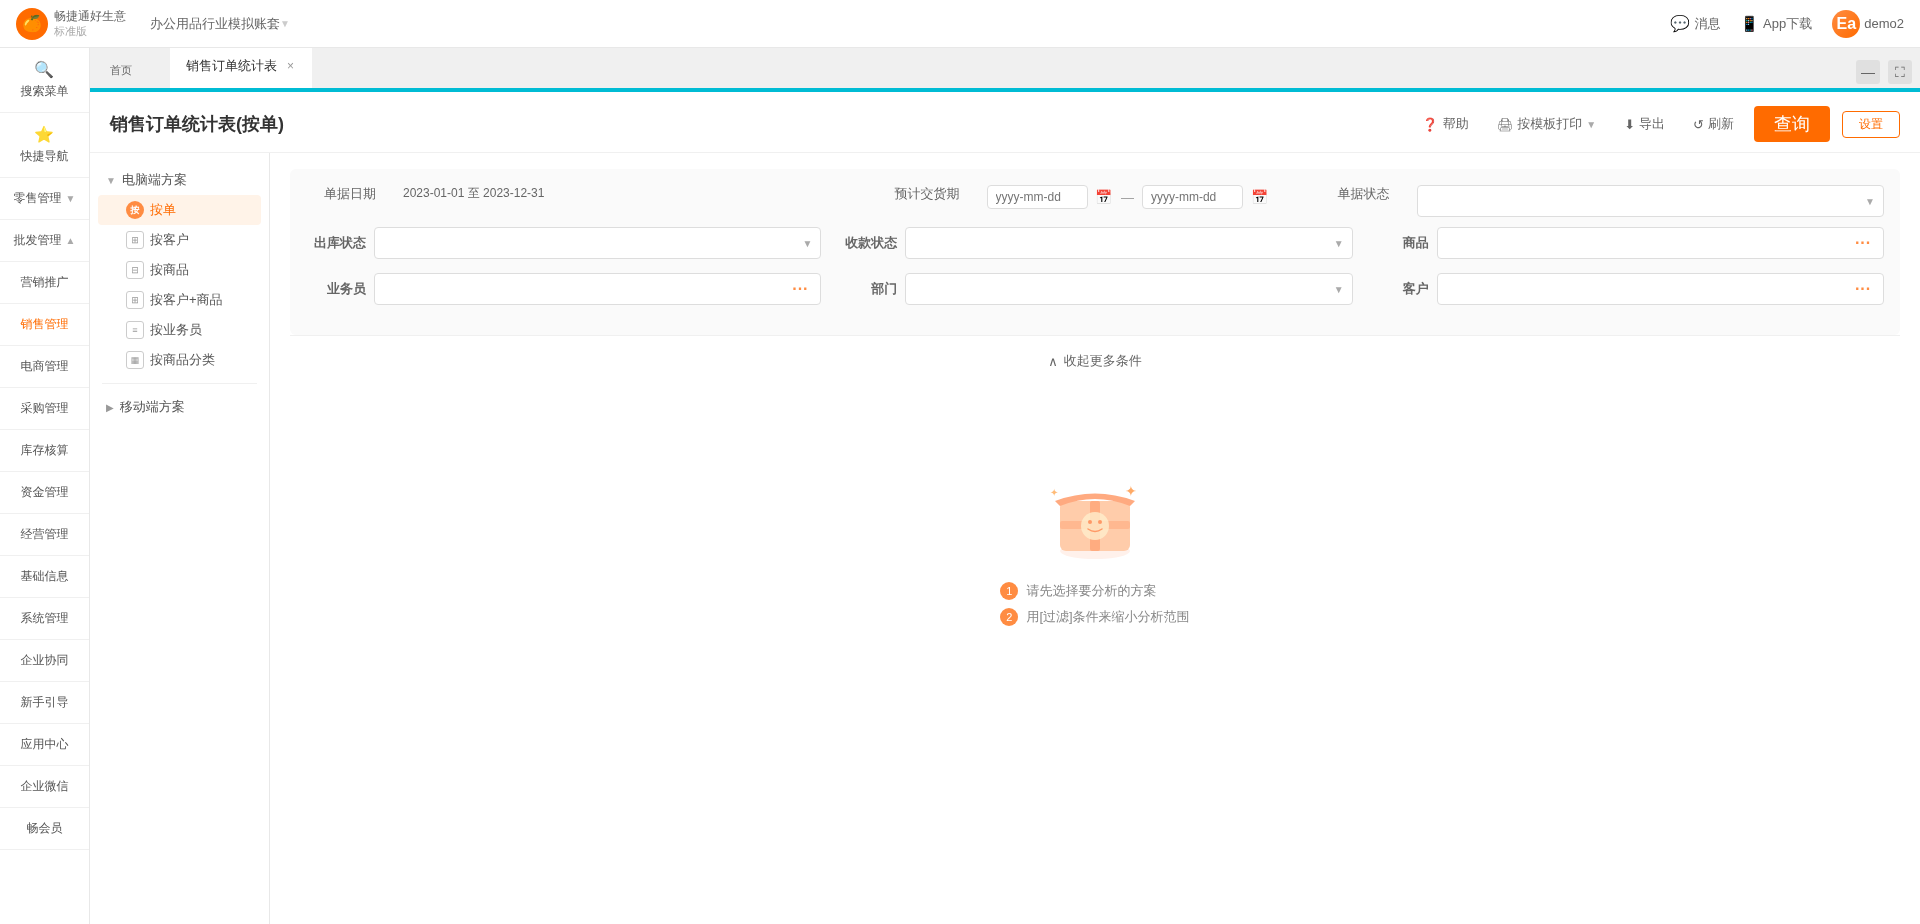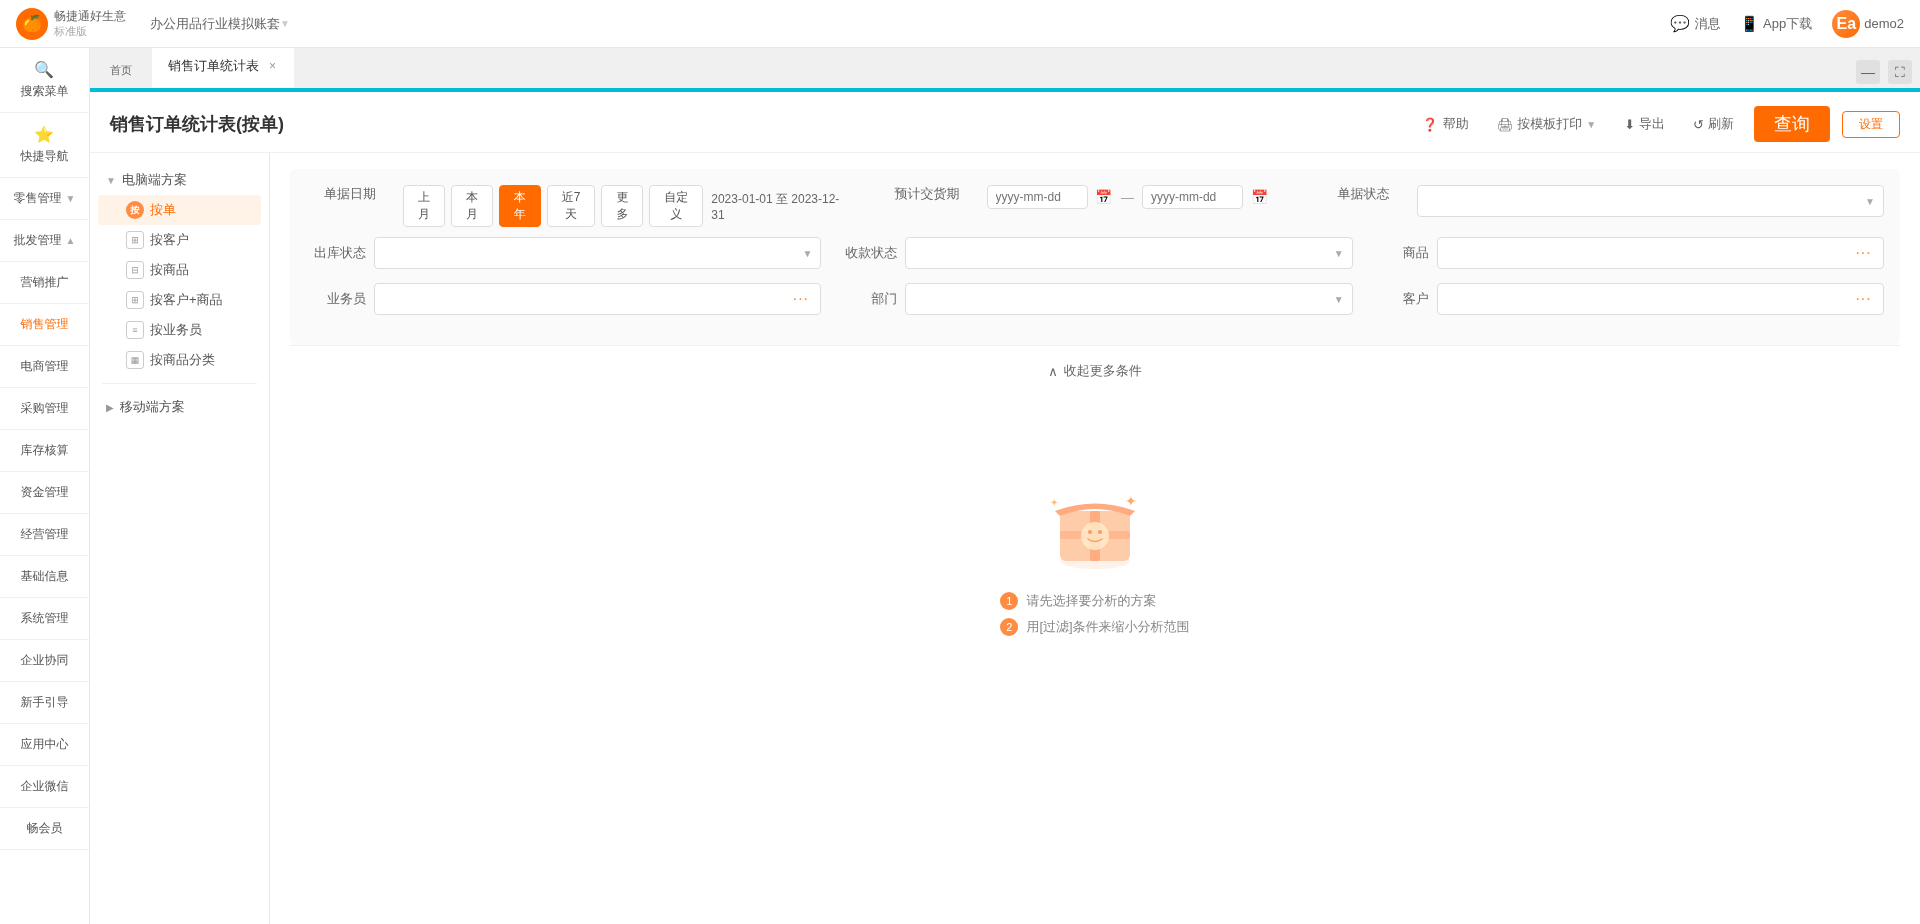--- a/index.html
+++ b/index.html
@@ -127,20 +127,21 @@
       padding: 0 16px;
       background: #fff;
       display: flex;
       align-items: center;
       font-size: 13px;
       color: #333;
       border-top: 3px solid #00bcd4;
       border-radius: 4px 4px 0 0;
       gap: 8px;
       cursor: pointer;
+      margin-left: 18px;
     }
     .tab-close {
       font-size: 12px;
       color: #999;
       cursor: pointer;
       padding: 2px;
     }
     .tab-bar-actions {
       margin-left: auto;
       display: flex;
@@ -371,20 +372,21 @@
     .filter-row-3col {
       display: grid;
       grid-template-columns: 1fr 1fr 1fr;
       gap: 16px;
       margin-bottom: 14px;
     }
     .filter-cell {
       display: flex;
       align-items: center;
       gap: 8px;
+      font-weight: bold;
     }
     .filter-cell-label {
       width: 60px;
       flex-shrink: 0;
       font-size: 13px;
       color: #666;
       text-align: right;
     }
 
     
@@ -651,28 +653,20 @@
         </div>
 
         <div class="right-panel">
 
           <div class="filter-section">
 
             <div class="filter-row">
 
               <span class="filter-label">单据日期</span>
               <div class="filter-input-group">
-                <div class="date-shortcuts">
-                  <button class="date-btn">上月</button>
-                  <button class="date-btn">本月</button>
-                  <button class="date-btn active">本年</button>
-                  <button class="date-btn">近7天</button>
-                  <button class="date-btn">更多</button>
-                  <button class="date-btn">自定义</button>
-                </div>
                 <div class="date-range">
                   <span>2023-01-01 至 2023-12-31</span>
                 </div>
               </div>
 
               <span class="filter-label" style="width:80px;">预计交货期</span>
               <div class="filter-input-group" style="max-width:300px;">
                 <input class="date-input" type="text" placeholder="yyyy-mm-dd" style="">
                 <span class="cal-icon">📅</span>
                 <span class="date-sep">—</span>

